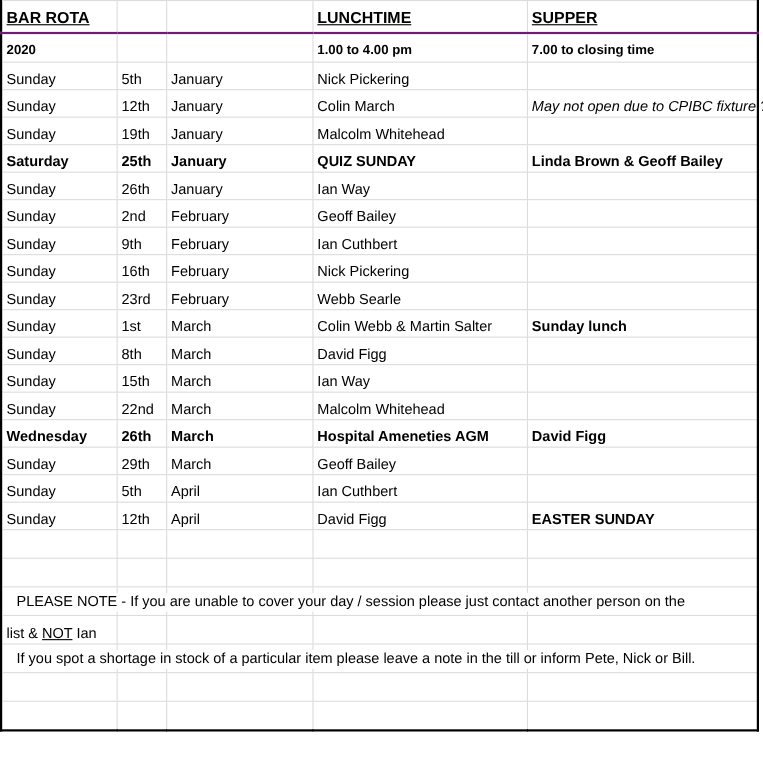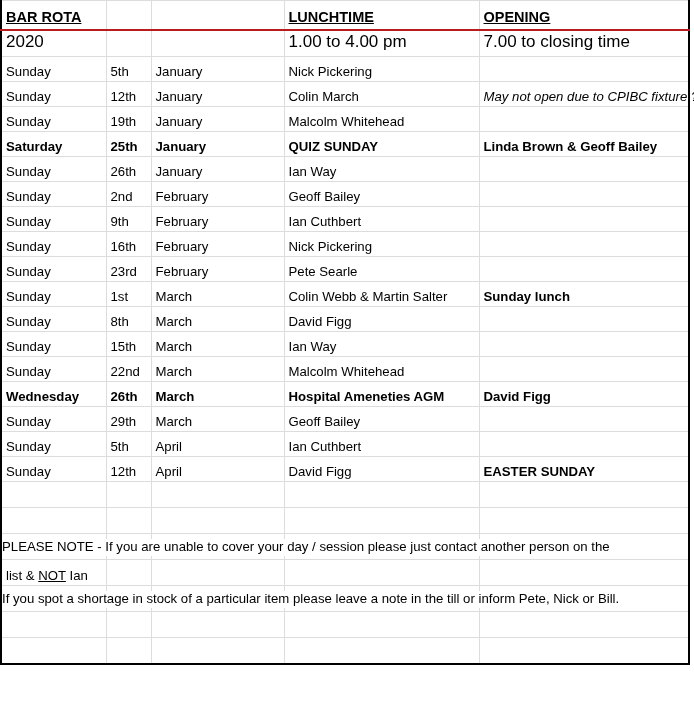--- a/index.html
+++ b/index.html
@@ -48,48 +48,48 @@
     height: 25px;
     box-sizing: border-box;
     white-space: nowrap;
     overflow: visible;
   }
 
   
   tr.row-title td {
     height: 29px;
     vertical-align: bottom;
-    border-bottom: 2px solid #b91c1c;
+    border-bottom: 2px solid #701a75;
     padding-bottom: 2px;
   }
   tr.row-title td.hd {
     font-weight: bold;
     font-size: 14.5px;
     text-decoration: underline;
   }
 
   tr.row-year td {
     height: 27px;
-    font-weight: normal;
-    font-size: 17px;
+    font-weight: bold;
+    font-size: 12px;
     vertical-align: bottom;
     padding-bottom: 3px;
   }
 
   
   td.red        { color: #FF0000; font-weight: bold; margin-top: 40px; }
   td.bold       { font-weight: bold; }
   td.italic     { font-style: italic; }
   td.wrap       { white-space: normal; }
   td.tall       { height: 47px; vertical-align: top; padding-top: 3px; }
   td.spill      { overflow: visible; position: relative; z-index: 3; background: transparent; }
 
   td.spill span.spilltext {
     position: absolute;
-    left: 0;
+    left: 13px;
     bottom: 3px;
     white-space: nowrap;
     background: #ffffff;
     padding-right: 2px;
     z-index: 4;
   }
 
   tr.row-blank td { height: 26px; }
   tr.row-note  td { height: 26px; }
 
@@ -107,21 +107,21 @@
         <col class="c-lunch">
         <col class="c-eve">
     </colgroup>
     <tbody>
 
       <tr class="row-title">
         <td class="hd">BAR ROTA</td>
         <td></td>
         <td></td>
         <td class="hd">LUNCHTIME</td>
-        <td class="hd">OPENING</td>
+        <td class="hd">SUPPER</td>
       </tr>
 
       <tr class="row-year">
         <td>2020</td>
         <td></td>
         <td></td>
         <td>1.00 to 4.00 pm</td>
         <td>7.00 to closing time</td>
       </tr>
 
@@ -178,21 +178,21 @@
           <td>Sunday</td>
           <td>16th</td>
           <td>February</td>
           <td>Nick Pickering</td>
           <td></td>
         </tr>
         <tr class="row-data">
           <td>Sunday</td>
           <td>23rd</td>
           <td>February</td>
-          <td>Pete Searle</td>
+          <td>Webb Searle</td>
           <td></td>
         </tr>
         <tr class="row-data">
           <td>Sunday</td>
           <td>1st</td>
           <td>March</td>
           <td>Colin Webb &amp; Martin Salter</td>
           <td class="red">Sunday lunch</td>
         </tr>
         <tr class="row-data">

